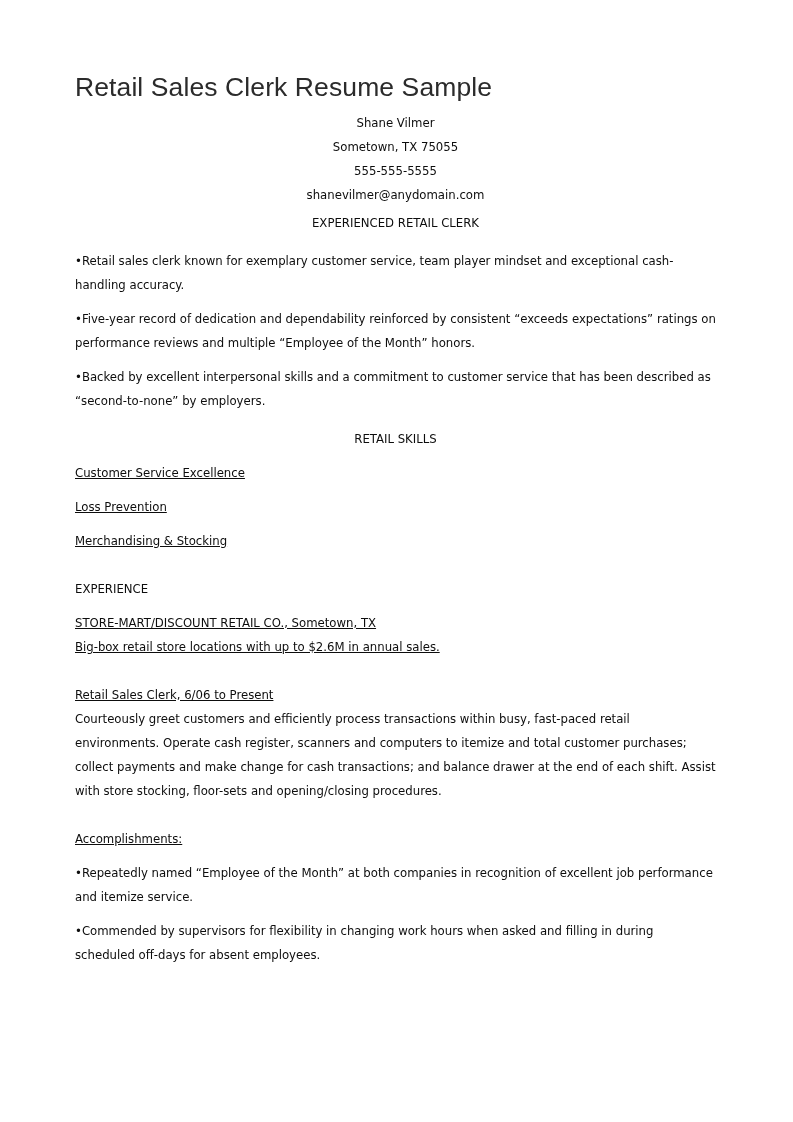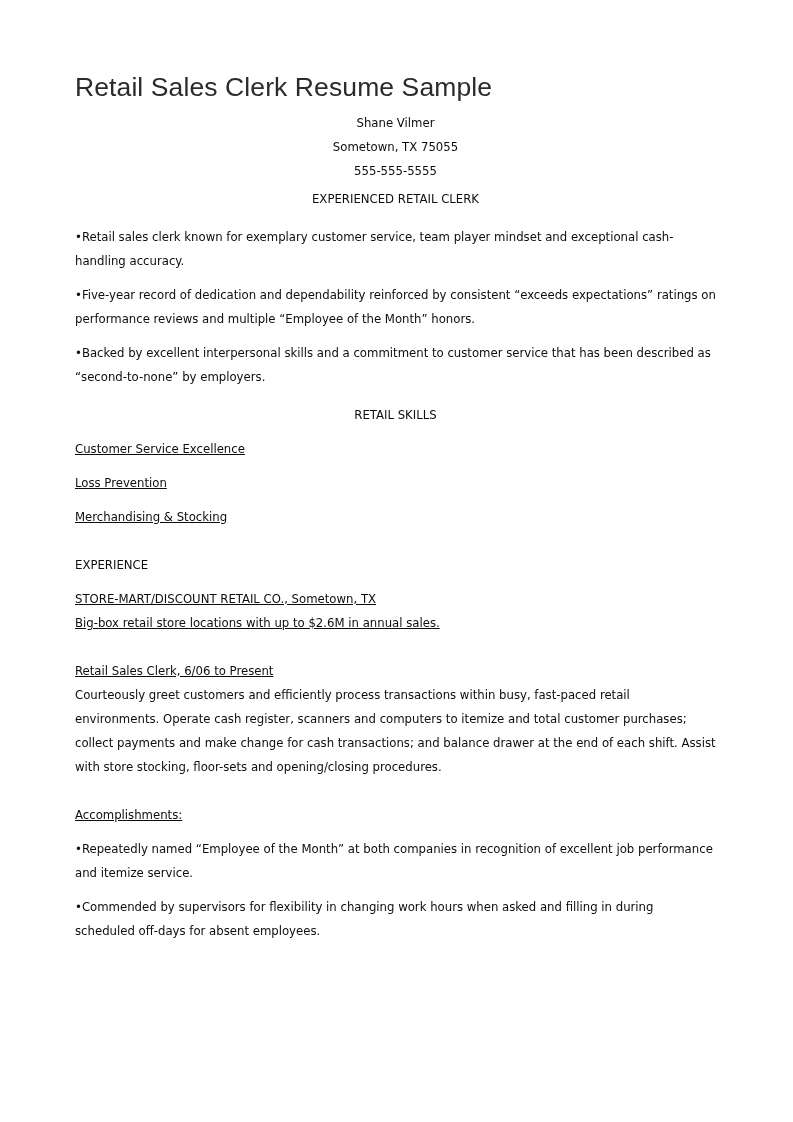--- a/index.html
+++ b/index.html
@@ -104,20 +104,21 @@
 
 <div class="page">
   <div class="content">
 
     <h1 class="doc-title">Retail Sales Clerk Resume Sample</h1>
 
     <div class="contact-block body-text">
       <p class="contact-line">Shane Vilmer</p>
       <p class="contact-line">Sometown, TX 75055</p>
       <p class="contact-line">555-555-5555</p>
+      <p class="contact-line">shanevilmer@anydomain.com</p>
     </div>
 
     <p class="section-heading-center body-text">EXPERIENCED RETAIL CLERK</p>
 
     <div class="spacer-md"></div>
 
     <p class="bullet-item body-text">•Retail sales clerk known for exemplary customer service, team player mindset and exceptional cash-handling accuracy.</p>
 
     <div class="spacer-sm"></div>
 

